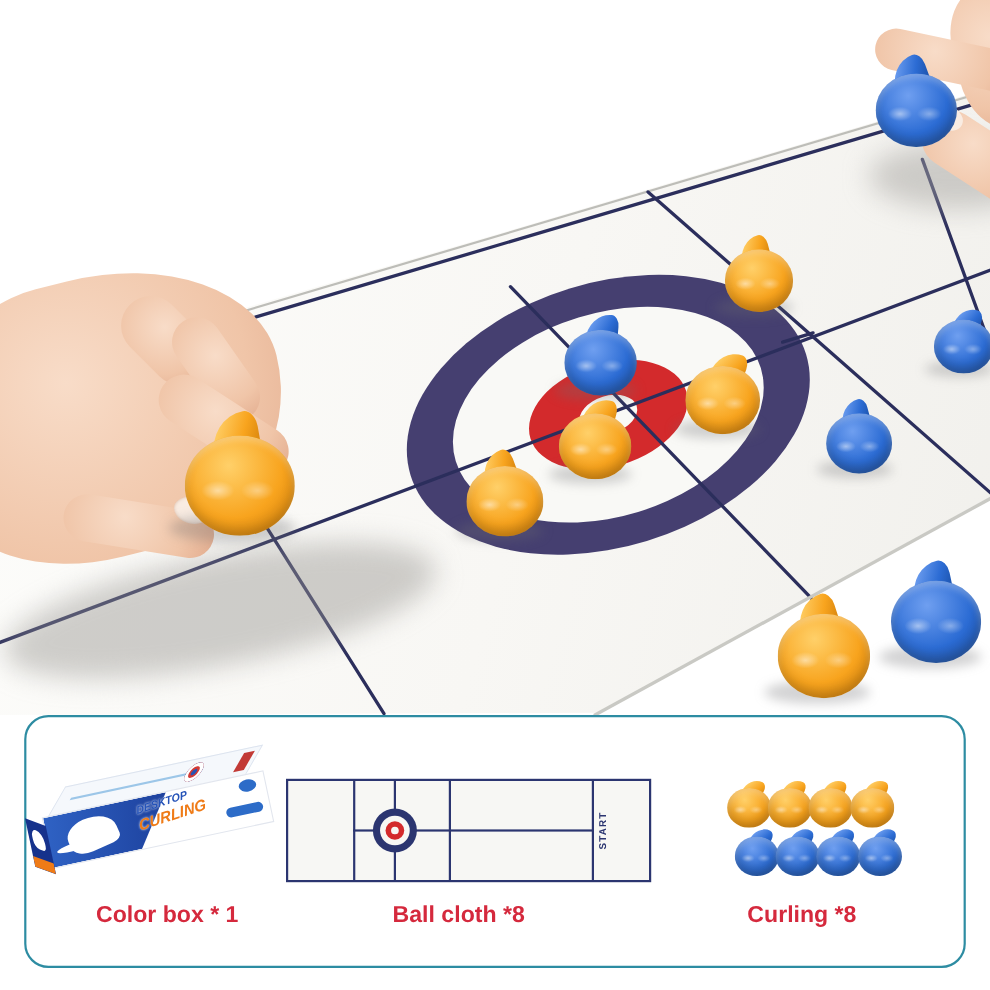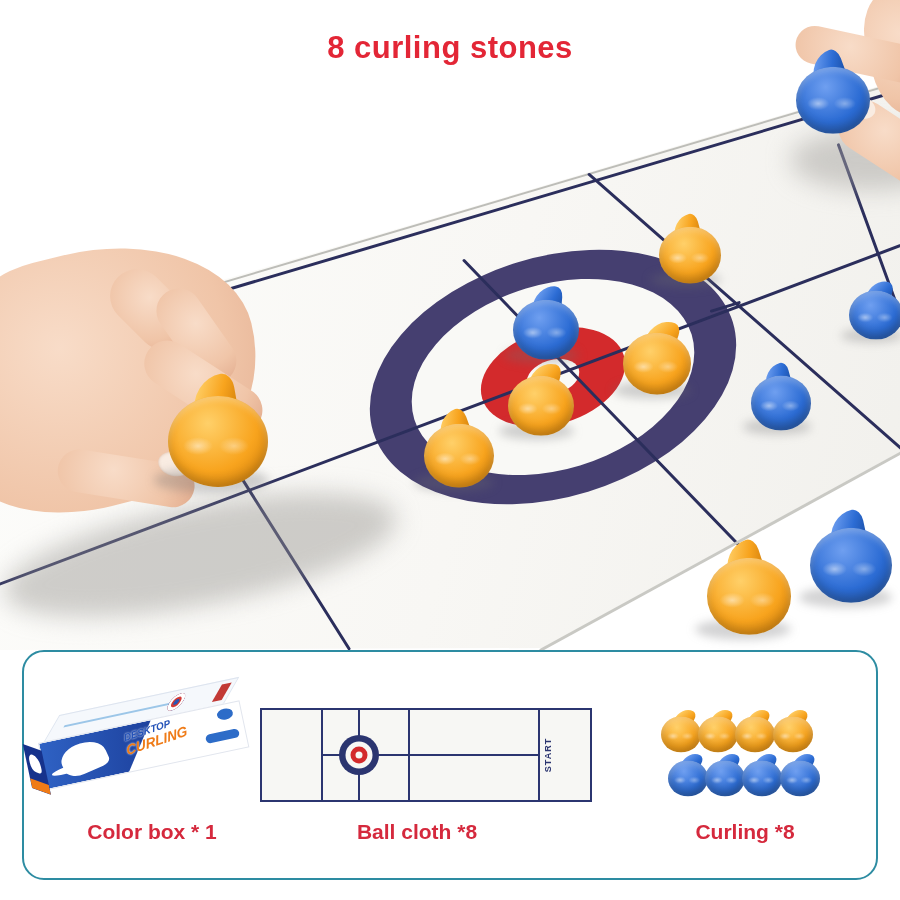--- a/index.html
+++ b/index.html
@@ -93,21 +93,20 @@
   .cloth-target{position:absolute;left:97px;top:45px;width:0;height:0;}
   .cring{position:absolute;border-radius:50%;transform:translate(-50%,-50%);}
   .start-text{position:absolute;left:286px;top:45px;transform:translate(-50%,-50%) rotate(-90deg);
          font-size:9px;font-weight:bold;color:#2b3570;letter-spacing:1px;}
 </style>
 </head>
 <body>
 
 <div id="app">
 
-  <div class="title">8 curling stones</div>
 
   <div id="scene">
 
     <div class="mat"></div>
 
     <div class="target" style="left:553px;top:377px;">
       <div class="ring navy"></div>
       <div class="ring white1"></div>
       <div class="ring red"></div>
       <div class="ring hole"></div>
@@ -271,16 +270,16 @@
           <div class="body"></div>
         </div>
         <div class="stone blue" style="left: 776px; top: 124px; width: 40px; height: 39.2px;">
           <div class="handle" style="transform: translate(-50%, 0px) rotate(25deg);"></div>
           <div class="body"></div>
         </div>
       </div>
 
     <div class="kit-label" style="left:128px;text-align:center;">Color box * 1</div>
     <div class="kit-label" style="left:393px;">Ball cloth *8</div>
-    <div class="kit-label" style="left:705px;margin-left:16px;">Curling *8</div>
+    <div class="kit-label" style="left:705px;">Curling *8</div>
   </div>
 
 </div>
 
 </body></html>

